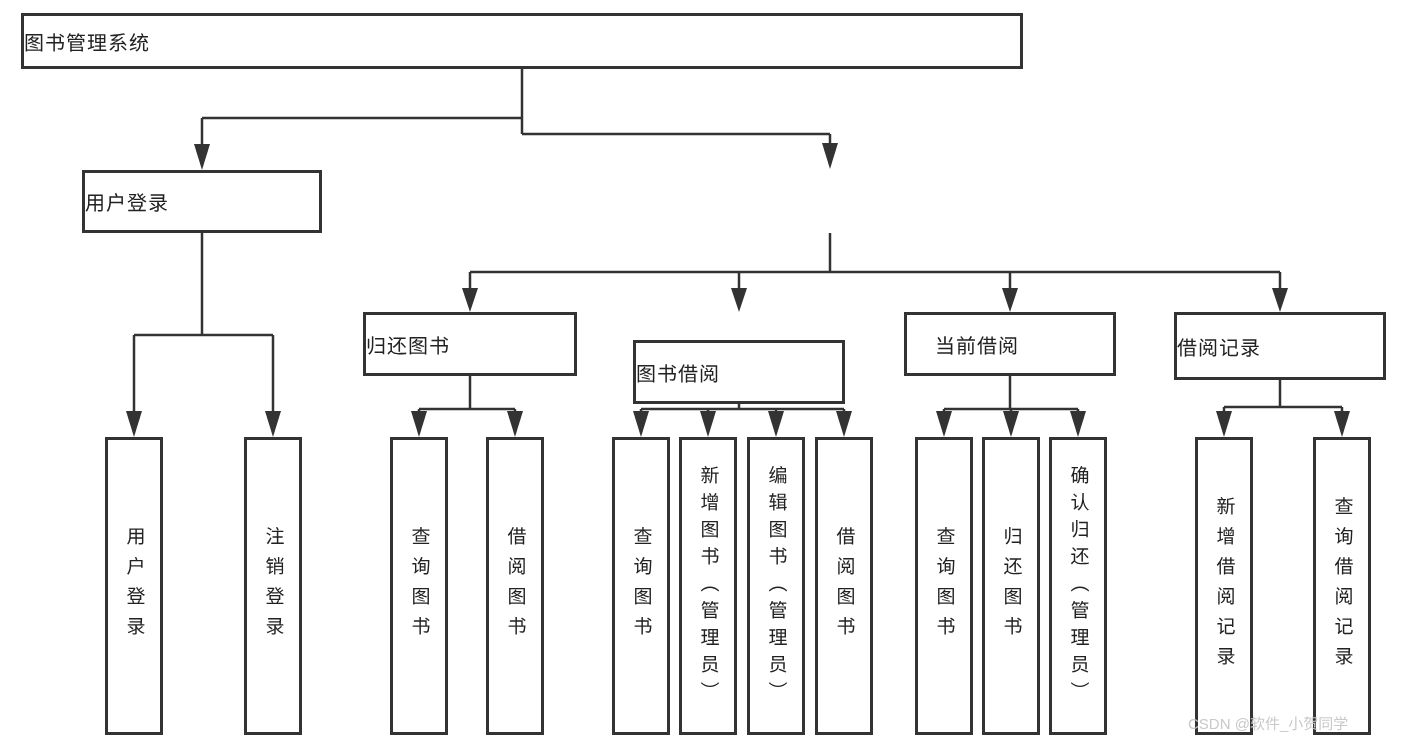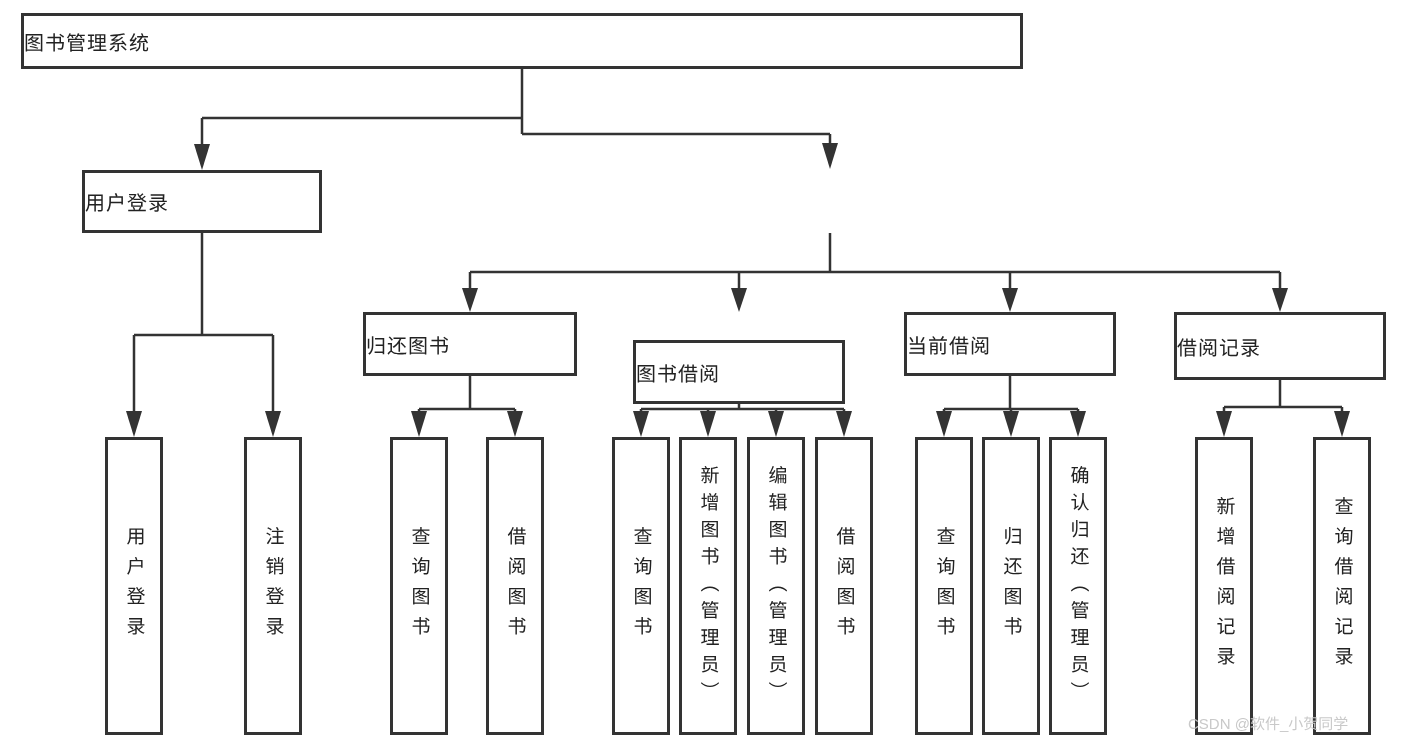--- a/index.html
+++ b/index.html
@@ -33,21 +33,21 @@
   #watermark{
     position:absolute;left:1188px;top:712px;font-size:15px;
     color:var(--watermark,#c9c9c9);white-space:nowrap;z-index:5;
   }
   
   #n-root        {left:21px;  top:13px;  width:1002px;height:56px;}
   #n-user-login  {left:82px;  top:170px; width:240px; height:63px;}
   #n-book-mgmt   {left:712px; top:169px; width:236px; height:64px;}
   #n-new-books   {left:363px; top:312px; width:214px; height:64px;}
   #n-book-borrow {left:633px; top:312px; width:212px; height:64px;margin-top:28px;}
-  #n-cur-borrow  {left:904px; top:312px; width:212px; height:64px;}
+  #n-cur-borrow  {left:904px; top:312px; width:212px; height:64px;padding-left:28px;}
   #n-records     {left:1174px;top:312px; width:212px; height:68px;}
   #lf-login  {left:105px;} #lf-logout {left:244px;}
   #lf-q1     {left:390px;} #lf-b1     {left:486px;}
   #lf-q2     {left:612px;} #lf-add    {left:679px;} #lf-edit{left:747px;} #lf-b2{left:815px;}
   #lf-q3     {left:915px;} #lf-ret    {left:982px;} #lf-cfm {left:1049px;}
   #lf-addrec {left:1195px;} #lf-qrec  {left:1313px;}
 </style>
 </head>
 <body>
 

